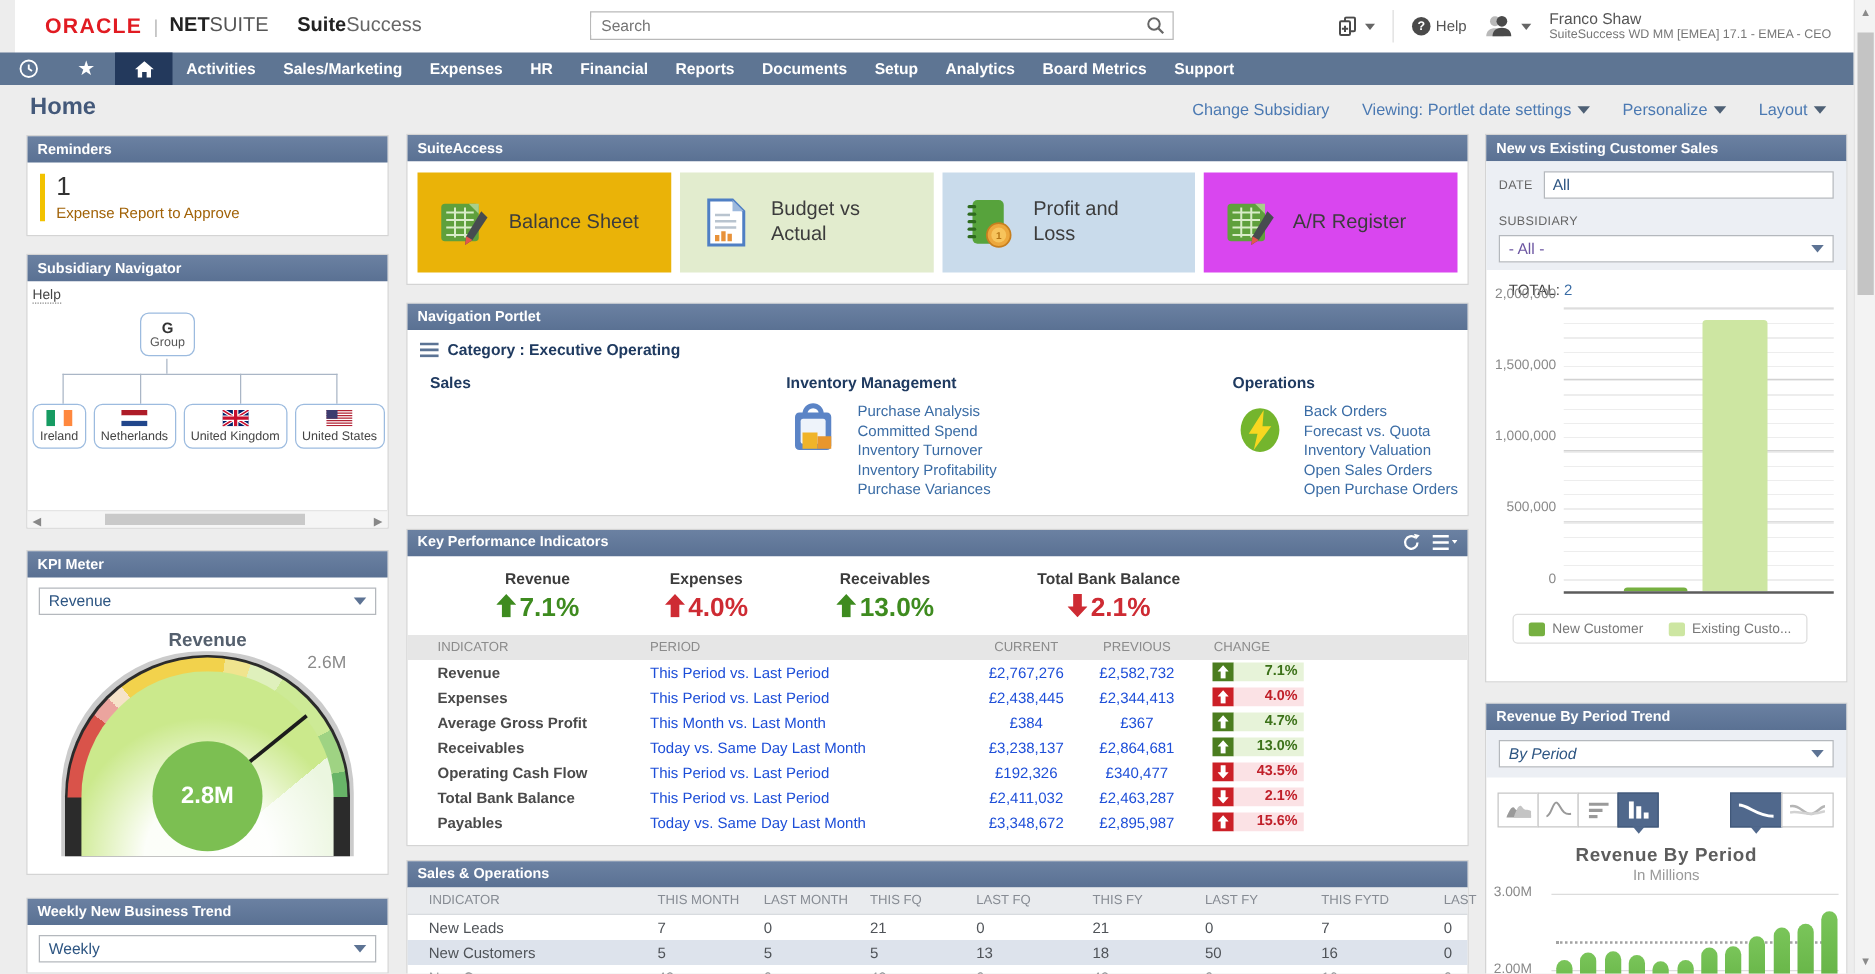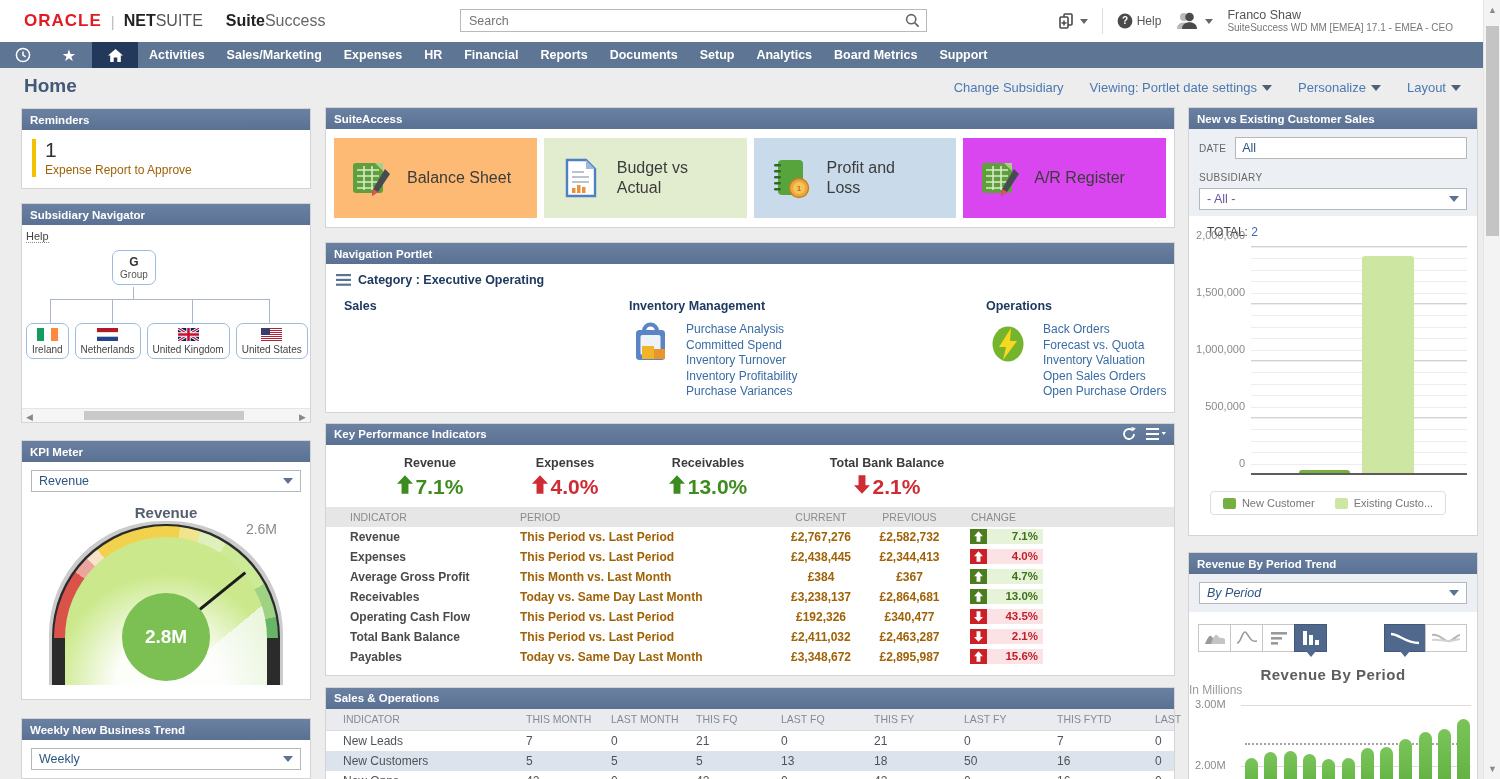--- a/index.html
+++ b/index.html
@@ -1,21 +1,21 @@
 <!DOCTYPE html>
 <html><head>
 <meta charset="utf-8">
 <style>
   * { margin:0; padding:0; box-sizing:border-box; }
   body { font-family:"Liberation Sans", sans-serif; background:#ededed; }
   a { text-decoration:none; cursor:pointer; }
   .page { position:relative; width:1500px; height:779px; overflow:hidden; background:#ededed; }
 
   
-  .topbar { position:absolute; top:0; left:0; width:1483px; height:58px; background:#fff; }
+  .topbar { position:absolute; top:0; left:12px; width:1483px; height:58px; background:#fff; }
   .brand { position:absolute; left:24px; top:11px; display:flex; align-items:center; gap:9px; }
   .brand .oracle { color:#e11b22; font-weight:bold; font-size:17px; letter-spacing:1px; }
   .brand .sep { color:#bbb; font-size:15px; }
   .brand .ns b { color:#222; font-weight:bold; font-size:16px; }
   .brand .ns span { color:#555; font-size:16px; }
   .brand .prod { margin-left:14px; font-size:16px; }
   .brand .prod b { color:#222; } .brand .prod span { color:#666; }
   .searchwrap { position:absolute; left:460px; top:9px; width:467px; height:23px; border:1px solid #b9b9b9; background:#fff; display:flex; align-items:center; }
   .searchwrap input { flex:1; border:0; outline:none; font-size:12.5px; padding:0 8px; color:#444; font-family:inherit; }
   .search-icon svg { display:block; margin-right:6px; }
@@ -122,21 +122,21 @@
   .kpi-sum-val { display:flex; align-items:center; justify-content:center; gap:3px; font-weight:bold; font-size:21px; }
   .good { color:#3e8b1f; } .bad { color:#ce2b33; }
   .arr { fill:currentColor; width:16px; height:19px; }
   .down .arr { transform:rotate(180deg); }
   .kpi-thead, .kpi-row { display:grid; grid-template-columns:170px 256px 90px 87px 190px; padding-left:24px; align-items:center; }
   .kpi-thead { background:#e6e6e6; color:#8b8b8b; font-size:10.5px; height:20px; }
   .kpi-thead .ra, .kpi-row .ra { text-align:center; }
   .kpi-thead .chgh { margin-left:18px; }
   .kpi-row { height:20px; font-size:12px; }
   .kpi-ind { font-weight:bold; color:#4a4a4a; }
-  .kpi-per, .kpi-cur, .kpi-prev { font-weight:bold; color:#a16207; }
+  .kpi-per, .kpi-cur, .kpi-prev { font-weight:normal; color:#1d4ed8; }
   .chg { display:flex; align-items:center; margin-left:17px; }
   .chg-box { width:17px; height:15px; display:flex; align-items:center; justify-content:center; }
   .chg-box.good { background:#4b7d1f; } .chg-box.bad { background:#cc2027; }
   .chg-box .arr { width:9px; height:11px; fill:#fff; }
   .chg-pct { width:56px; text-align:right; font-weight:bold; font-size:11.5px; height:15px; line-height:15px; padding-right:5px; }
   .chg-pct.good { background:#e7f3d9; color:#3c7119; } .chg-pct.bad { background:#fbe2e5; color:#c01f29; }
   .kpi-tbody { padding-bottom:8px; }
 
   
   .so-thead, .so-row { display:grid; grid-template-columns:183px 85px 85px 85px 93px 90px 93px 98px 40px; padding-left:17px; align-items:center; }
@@ -154,35 +154,35 @@
   .cs-sub .ns-select { margin-top:3px; color:#6b55a1; }
   .cs-total { padding:9px 0 4px 18px; font-size:12px; color:#444; }
   .cs-total b { font-weight:normal; color:#3a6ca5; }
   .cs-chartwrap { position:relative; padding:4px 10px 12px 0; }
   .cs-chart { position:relative; height:228px; margin-left:62px;
     background:repeating-linear-gradient(to top, transparent 0 10.4px, #ededed 10.4px 11.4px); }
   .cs-grid { position:absolute; left:0; right:0; height:1px; background:#d2d2d2; }
   .cs-ylab { position:absolute; right:calc(100% + 6px); transform:translateY(-50%); font-size:11px; color:#8a8a8a; white-space:nowrap; }
   .cs-base { position:absolute; left:0; right:0; bottom:0; height:2px; background:#5c5c5c; }
   .cs-bar { position:absolute; bottom:2px; border-radius:3px 3px 0 0; }
-  .cs-legend { margin:16px auto 8px; width:fit-content; border:1px solid #ddd; border-radius:4px; padding:5px 12px; display:flex; gap:20px; align-items:center; background:#fff; }
+  .cs-legend { margin:16px auto 18px; width:fit-content; border:1px solid #ddd; border-radius:4px; padding:5px 12px; display:flex; gap:20px; align-items:center; background:#fff; }
   .cs-li { display:flex; align-items:center; gap:6px; font-size:11px; color:#777; }
   .cs-sw { width:13px; height:11px; border-radius:2px; }
 
   
   .rt-select-row { background:#eceff4; padding:8px 10px;font-style:italic; }
   .rt-toolbar { display:flex; align-items:center; padding:12px 10px 4px; }
   .rt-group { display:flex; }
   .rt-btn { width:33px; height:28px; border:1px solid #c6c6c6; background:#fff; display:flex; align-items:center; justify-content:center; margin-left:-1px; position:relative; cursor:pointer; }
   .rt-btn.sel { background:#50688c; border-color:#41587a; }
   .rt-btn.sel::after { content:""; position:absolute; left:50%; bottom:-6px; transform:translateX(-50%); width:0; height:0; border-left:5px solid transparent; border-right:5px solid transparent; border-top:6px solid #50688c; }
   .rt-gap { flex:1; }
   .rt-btn.wide { width:42px; }
   .rt-title { text-align:center; font-weight:bold; font-size:15px; color:#5d5d5d; letter-spacing:.5px; margin-top:10px; }
-  .rt-sub { font-size:12px; color:#9a9a9a; }
+  .rt-sub { text-align:center; font-size:12px; color:#9a9a9a; }
   .rt-chartwrap { position:relative; margin-top:6px; height:89px; }
   .rt-ylab { position:absolute; left:6px; font-size:11px; color:#8a8a8a; }
   .rt-chart { position:absolute; left:52px; right:6px; top:0; bottom:0; overflow:hidden; }
   .rt-grid { position:absolute; left:0; right:0; height:1px; background:#dcdcdc; }
   .rt-dots { position:absolute; left:4px; right:10px; top:40px; border-top:2px dotted #a3a3a3; }
   .rt-bar { position:absolute; bottom:0; width:13px; border-radius:7px 7px 0 0; background:linear-gradient(#7ac55a,#5fae3f); }
 
   
   .vscroll { position:absolute; right:0; top:0; width:17px; height:779px; background:#f3f3f3; border-left:1px solid #e4e4e4; }
   .vs-arrow { position:absolute; left:0; width:17px; text-align:center; font-size:9px; color:#8a8a8a; }
@@ -411,21 +411,21 @@
     </div>
   </div>
 
   <div class="col col-center">
 
     <div class="portlet suite">
       <div class="p-head">
           <span>SuiteAccess</span>
         </div>
       <div class="sa-body">
-        <div class="sa-tile" style="background:#fdba74;">
+        <div class="sa-tile" style="background:#eab308;">
           <svg width="44" height="44" viewBox="0 0 44 44">
               <rect x="4" y="7" width="30" height="30" rx="3" fill="#5fa03c"></rect>
               <path d="M8 14h22M8 20h22M8 26h22M8 32h22M15 10v24M23 10v24" stroke="#d9ecc8" stroke-width="1.6" fill="none"></path>
               <path d="M26 7 L34 7 L34 15 Z" fill="#a8cf8a"></path>
               <path d="M36 13 L41 18 L29 36 L23 40 L24 33 Z" fill="#474c50"></path>
               <path d="M24 33 L23 40 L29 36 Z" fill="#e2574c"></path>
             </svg>
           <span class="sa-label">Balance Sheet</span>
         </div>
         <div class="sa-tile" style="background:#e2ecce;">

